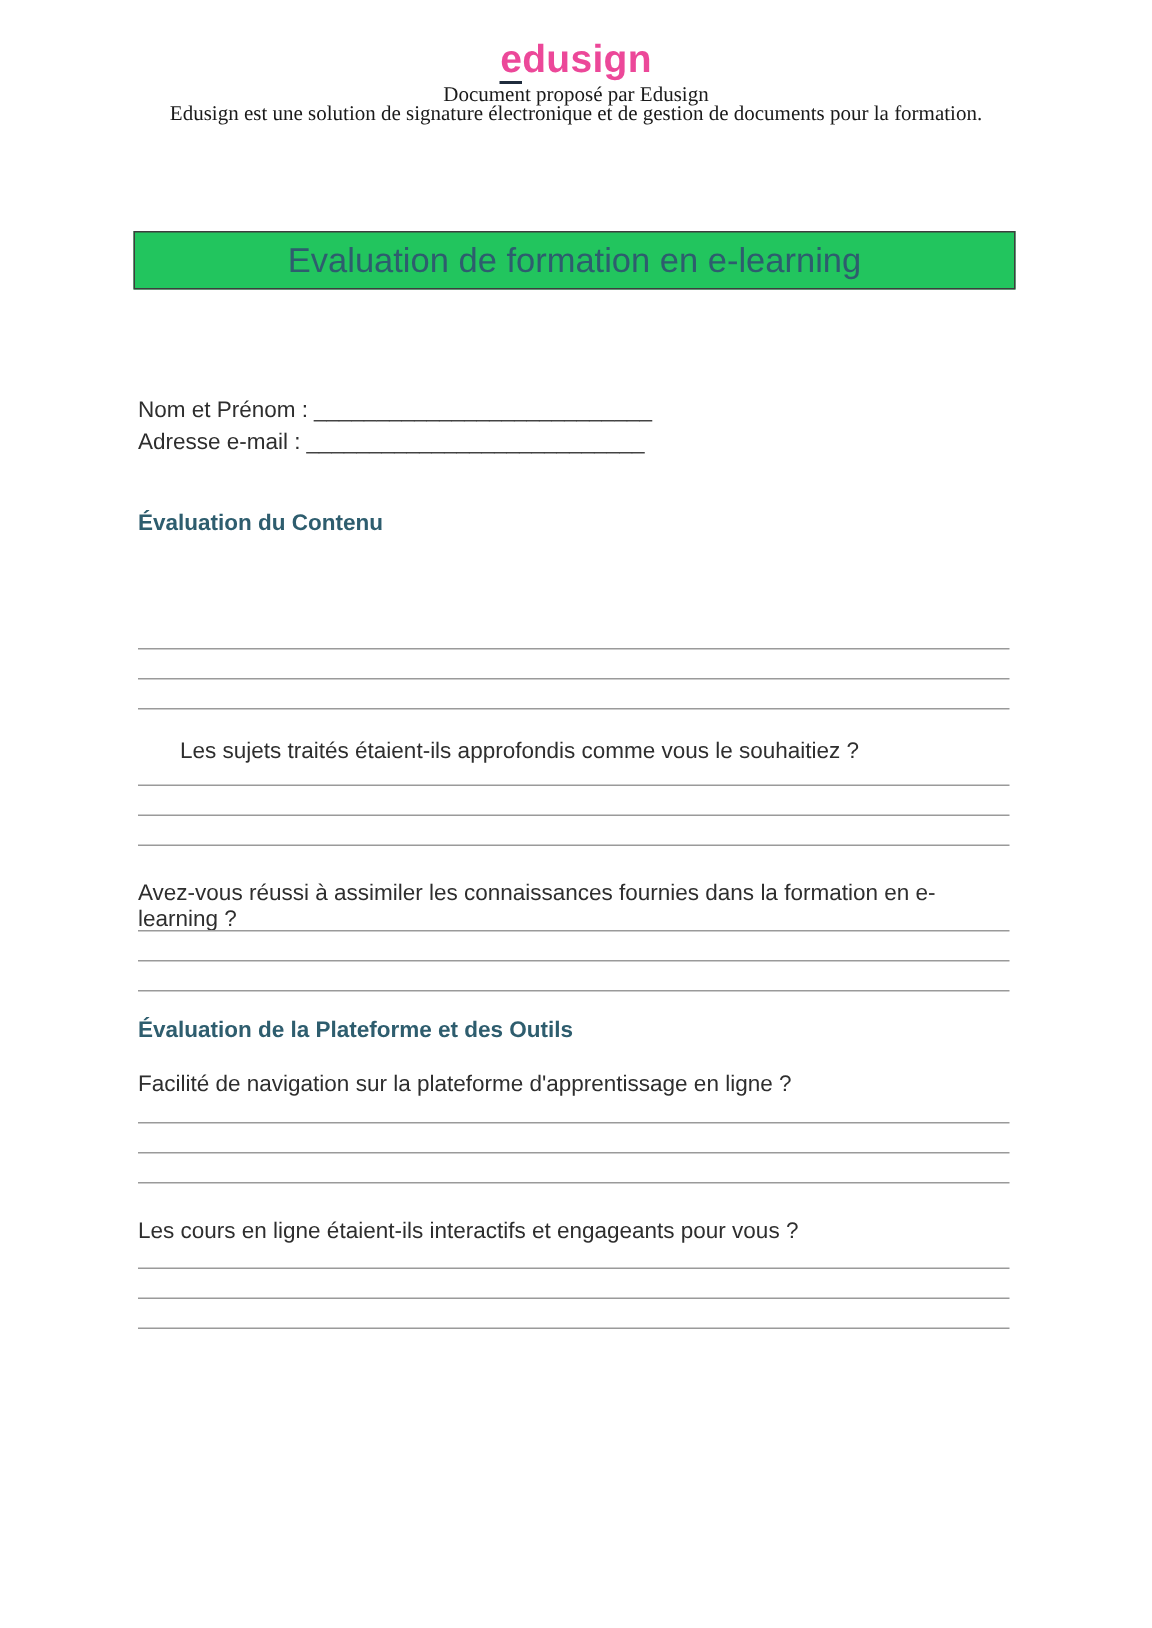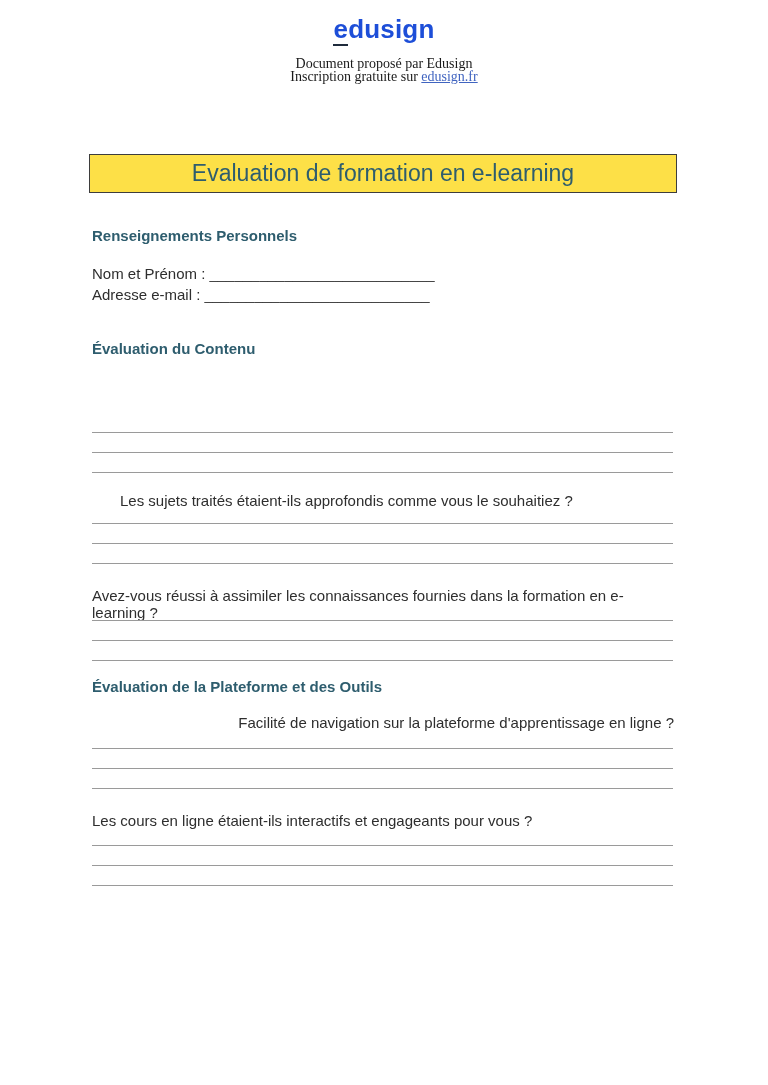--- a/index.html
+++ b/index.html
@@ -7,26 +7,26 @@
     position: relative;
     width: 768px;
     height: 1085px;
     background: #ffffff;
     overflow: hidden;
     font-family: "Liberation Sans", sans-serif;
     color: #2e2e2e;
   }
   .logo {
     position: absolute;
-    top: 14px; left: 0; width: 100%;
+    top: 24px; left: 0; width: 100%;
     text-align: center;
     font-size: 26px;
     font-weight: 600;
     letter-spacing: 0.2px;
-    color: #1d4ed8;
+    color: #ec4899;
   }
   .logo-e { border-bottom: 2.5px solid #1f2b3c; }
   .tagline {
     position: absolute;
     top: 57px; left: 0; width: 100%;
     text-align: center;
     font-family: "Liberation Serif", serif;
     font-size: 14px;
     line-height: 13px;
     color: #1a1a1a;
@@ -34,21 +34,21 @@
   .link { color: #4064c0; text-decoration: underline; cursor: pointer; }
   .title-box {
     position: absolute;
     left: 89px; top: 154px;
     width: 588px; height: 39px;
     box-sizing: border-box;
     border: 1.5px solid #3d3d3d;
     display: flex; align-items: center; justify-content: center;
     font-size: 23px;
     color: #2e5d6e;
-    background: #fde047;
+    background: #22c55e;
   }
   .h {
     position: absolute;
     left: 92px;
     font-size: 15px;
     font-weight: bold;
     color: #2e5d6e;
   }
   .h-personal { top: 227px; }
   .h-contenu { top: 340px; }
@@ -63,47 +63,46 @@
   .fblank { margin-left: 4px; color: #3a3a3a; margin-top: 36px; }
   .q {
     position: absolute;
     left: 92px; width: 582px;
     font-size: 15px;
     color: #2e2e2e;
   }
   .q1 { top: 379px; }
   .q2 { top: 492px; margin-left: 28px; }
   .q3 { top: 587px; }
-  .q4 { top: 714px; text-align: right; }
+  .q4 { top: 714px; }
   .q5 { top: 812px; }
   .lines { position: absolute; left: 92px; width: 581px; }
   .aline { height: 19px; border-bottom: 1px solid #9a9a9a; }
   .lines1 { top: 413px; }
   .lines2 { top: 504px; }
   .lines3 { top: 601px; }
   .lines4 { top: 729px; }
   .lines5 { top: 826px; }
 </style>
 </head>
 <body>
 
 <div class="page">
 
   <div class="logo"><span class="logo-e">e</span><span>dusign</span></div>
 
   <div class="tagline">
     <div>Document proposé par Edusign</div>
-    <div><span>Inscription gratuite sur</span> <a class="link">edusign.fr</a></div>
+    <div>Edusign est une solution de signature électronique et de gestion de documents pour la formation.</div>
   </div>
 
   <div class="title-box">
     <span>Evaluation de formation en e-learning</span>
   </div>
 
-  <div class="h h-personal">Renseignements Personnels</div>
 
   <div class="fields">
     <div class="field"><span>Nom et Prénom :</span><span class="fblank">___________________________</span></div>
     <div class="field"><span>Adresse e-mail :</span><span class="fblank">___________________________</span></div>
   </div>
 
   <div class="h h-contenu">Évaluation du Contenu</div>
 
   <div class="lines lines1">
     <div class="aline"></div>

